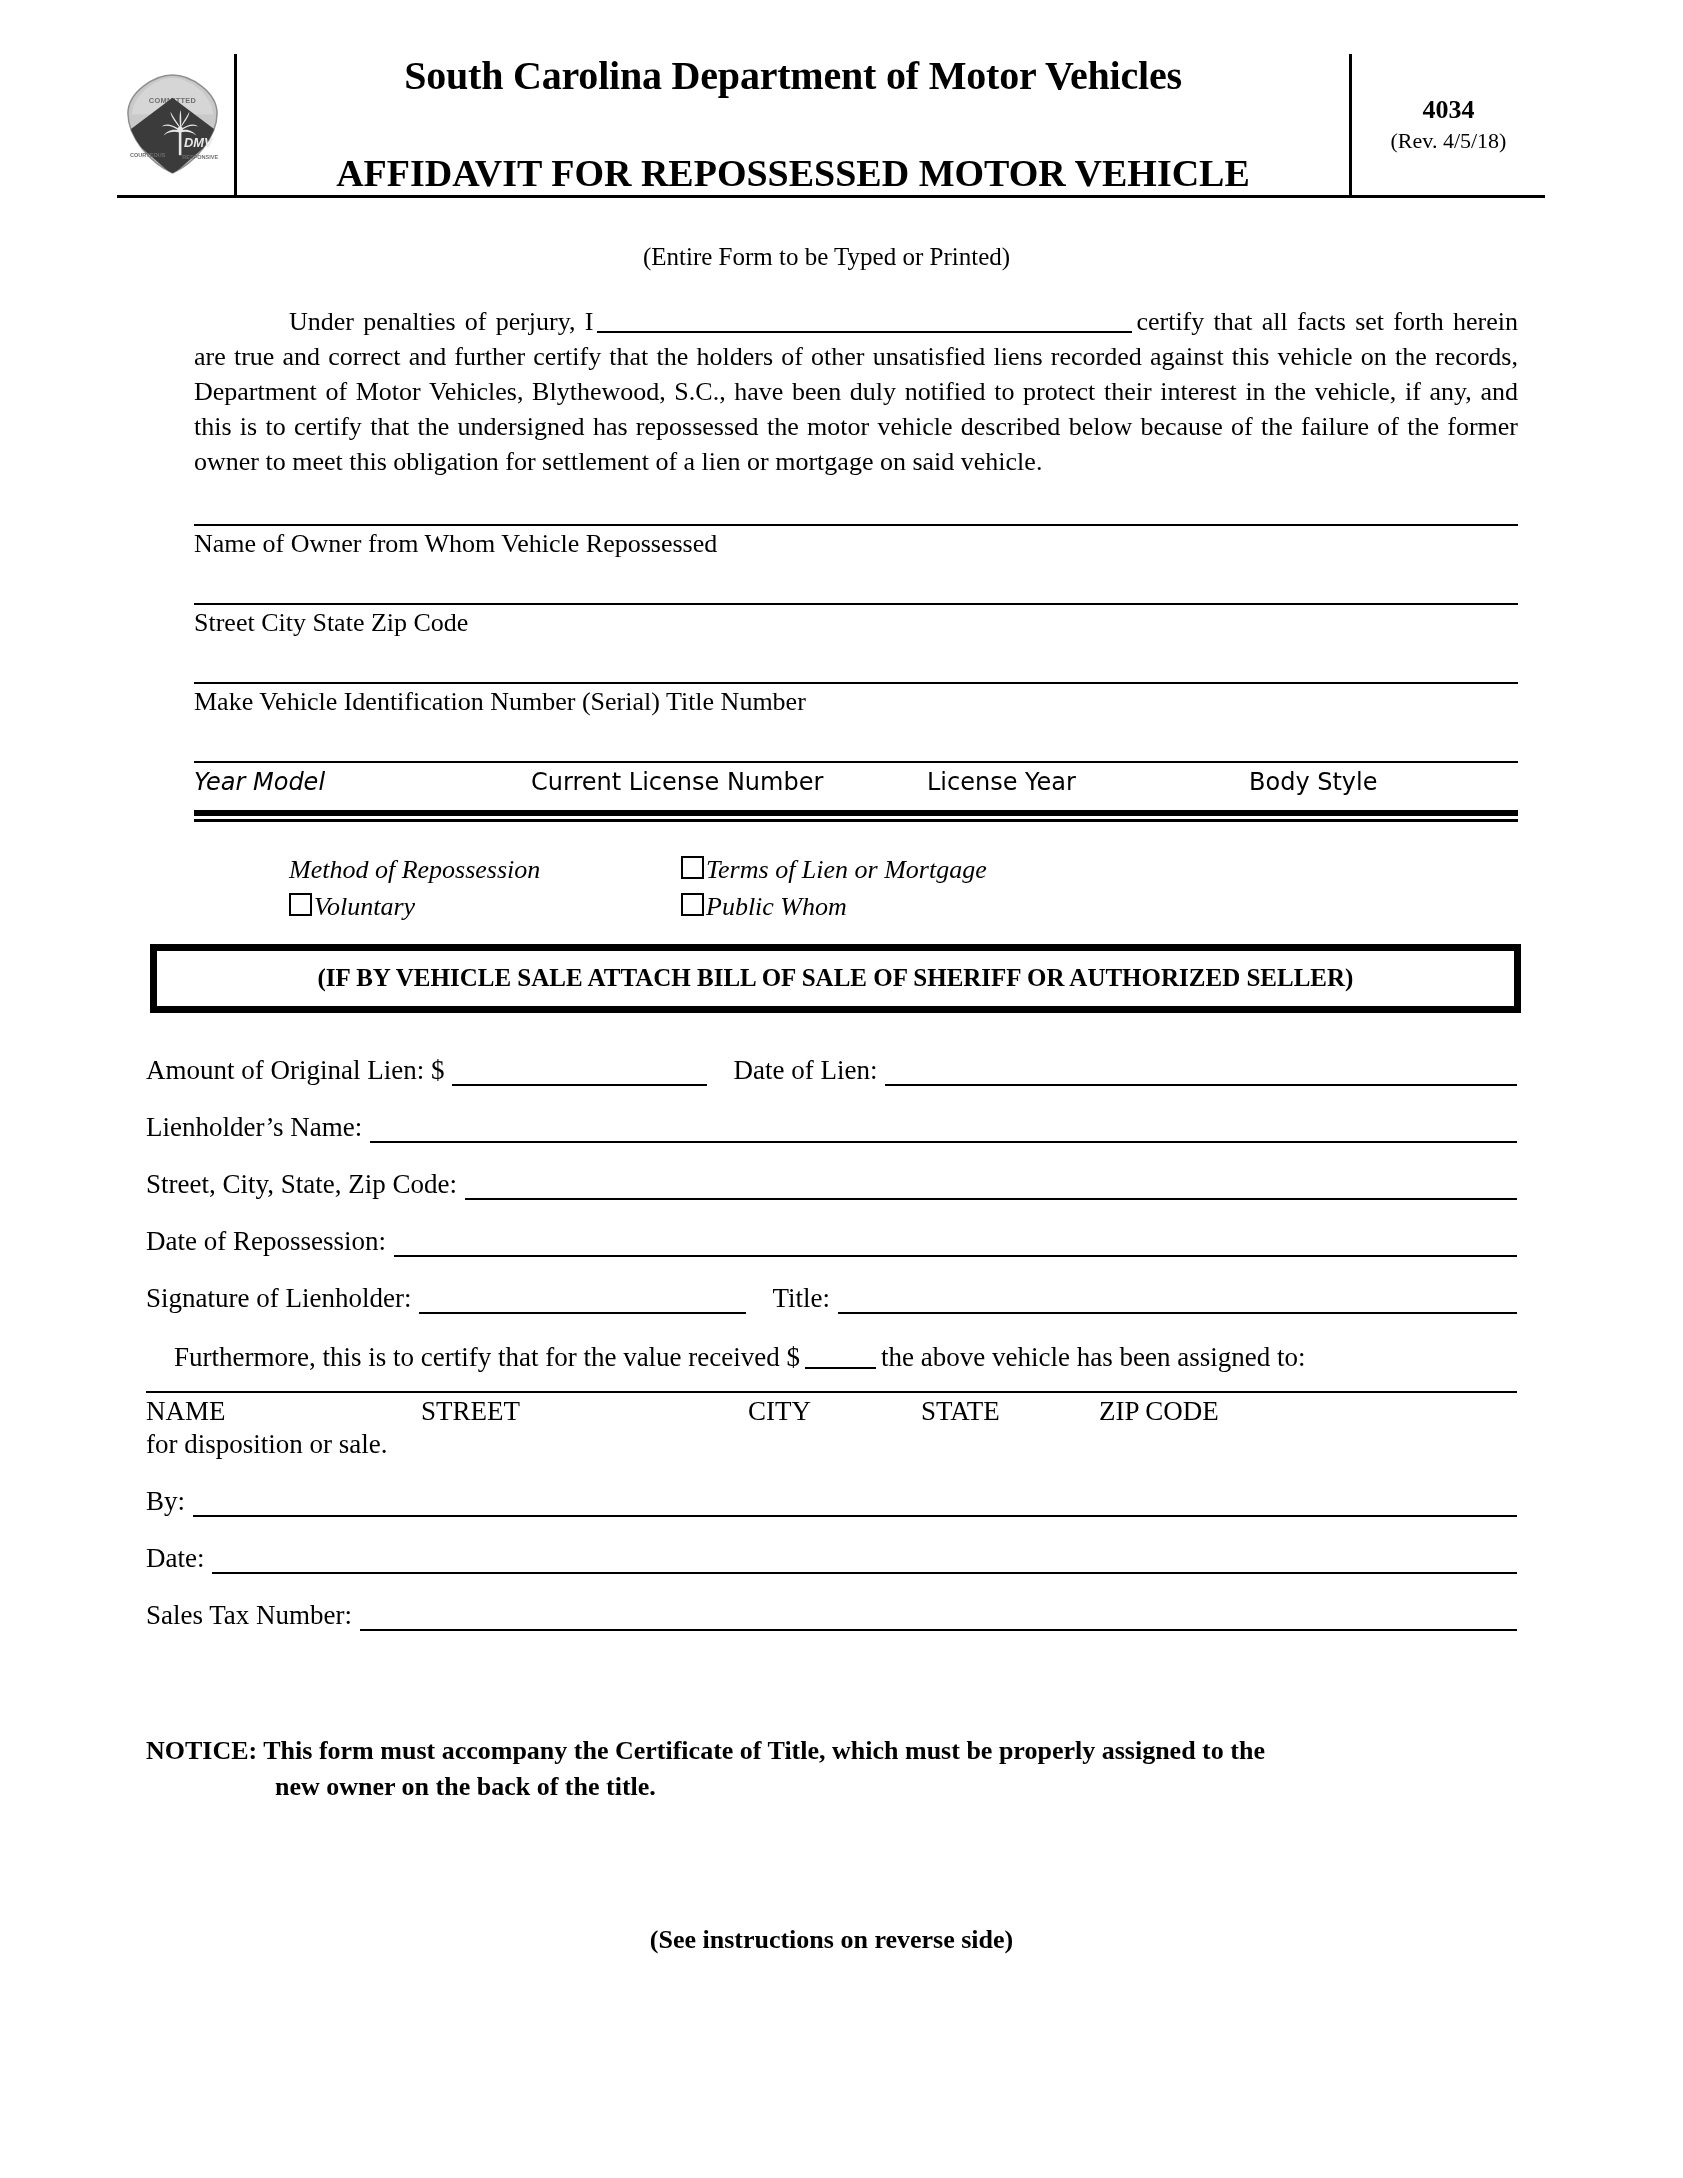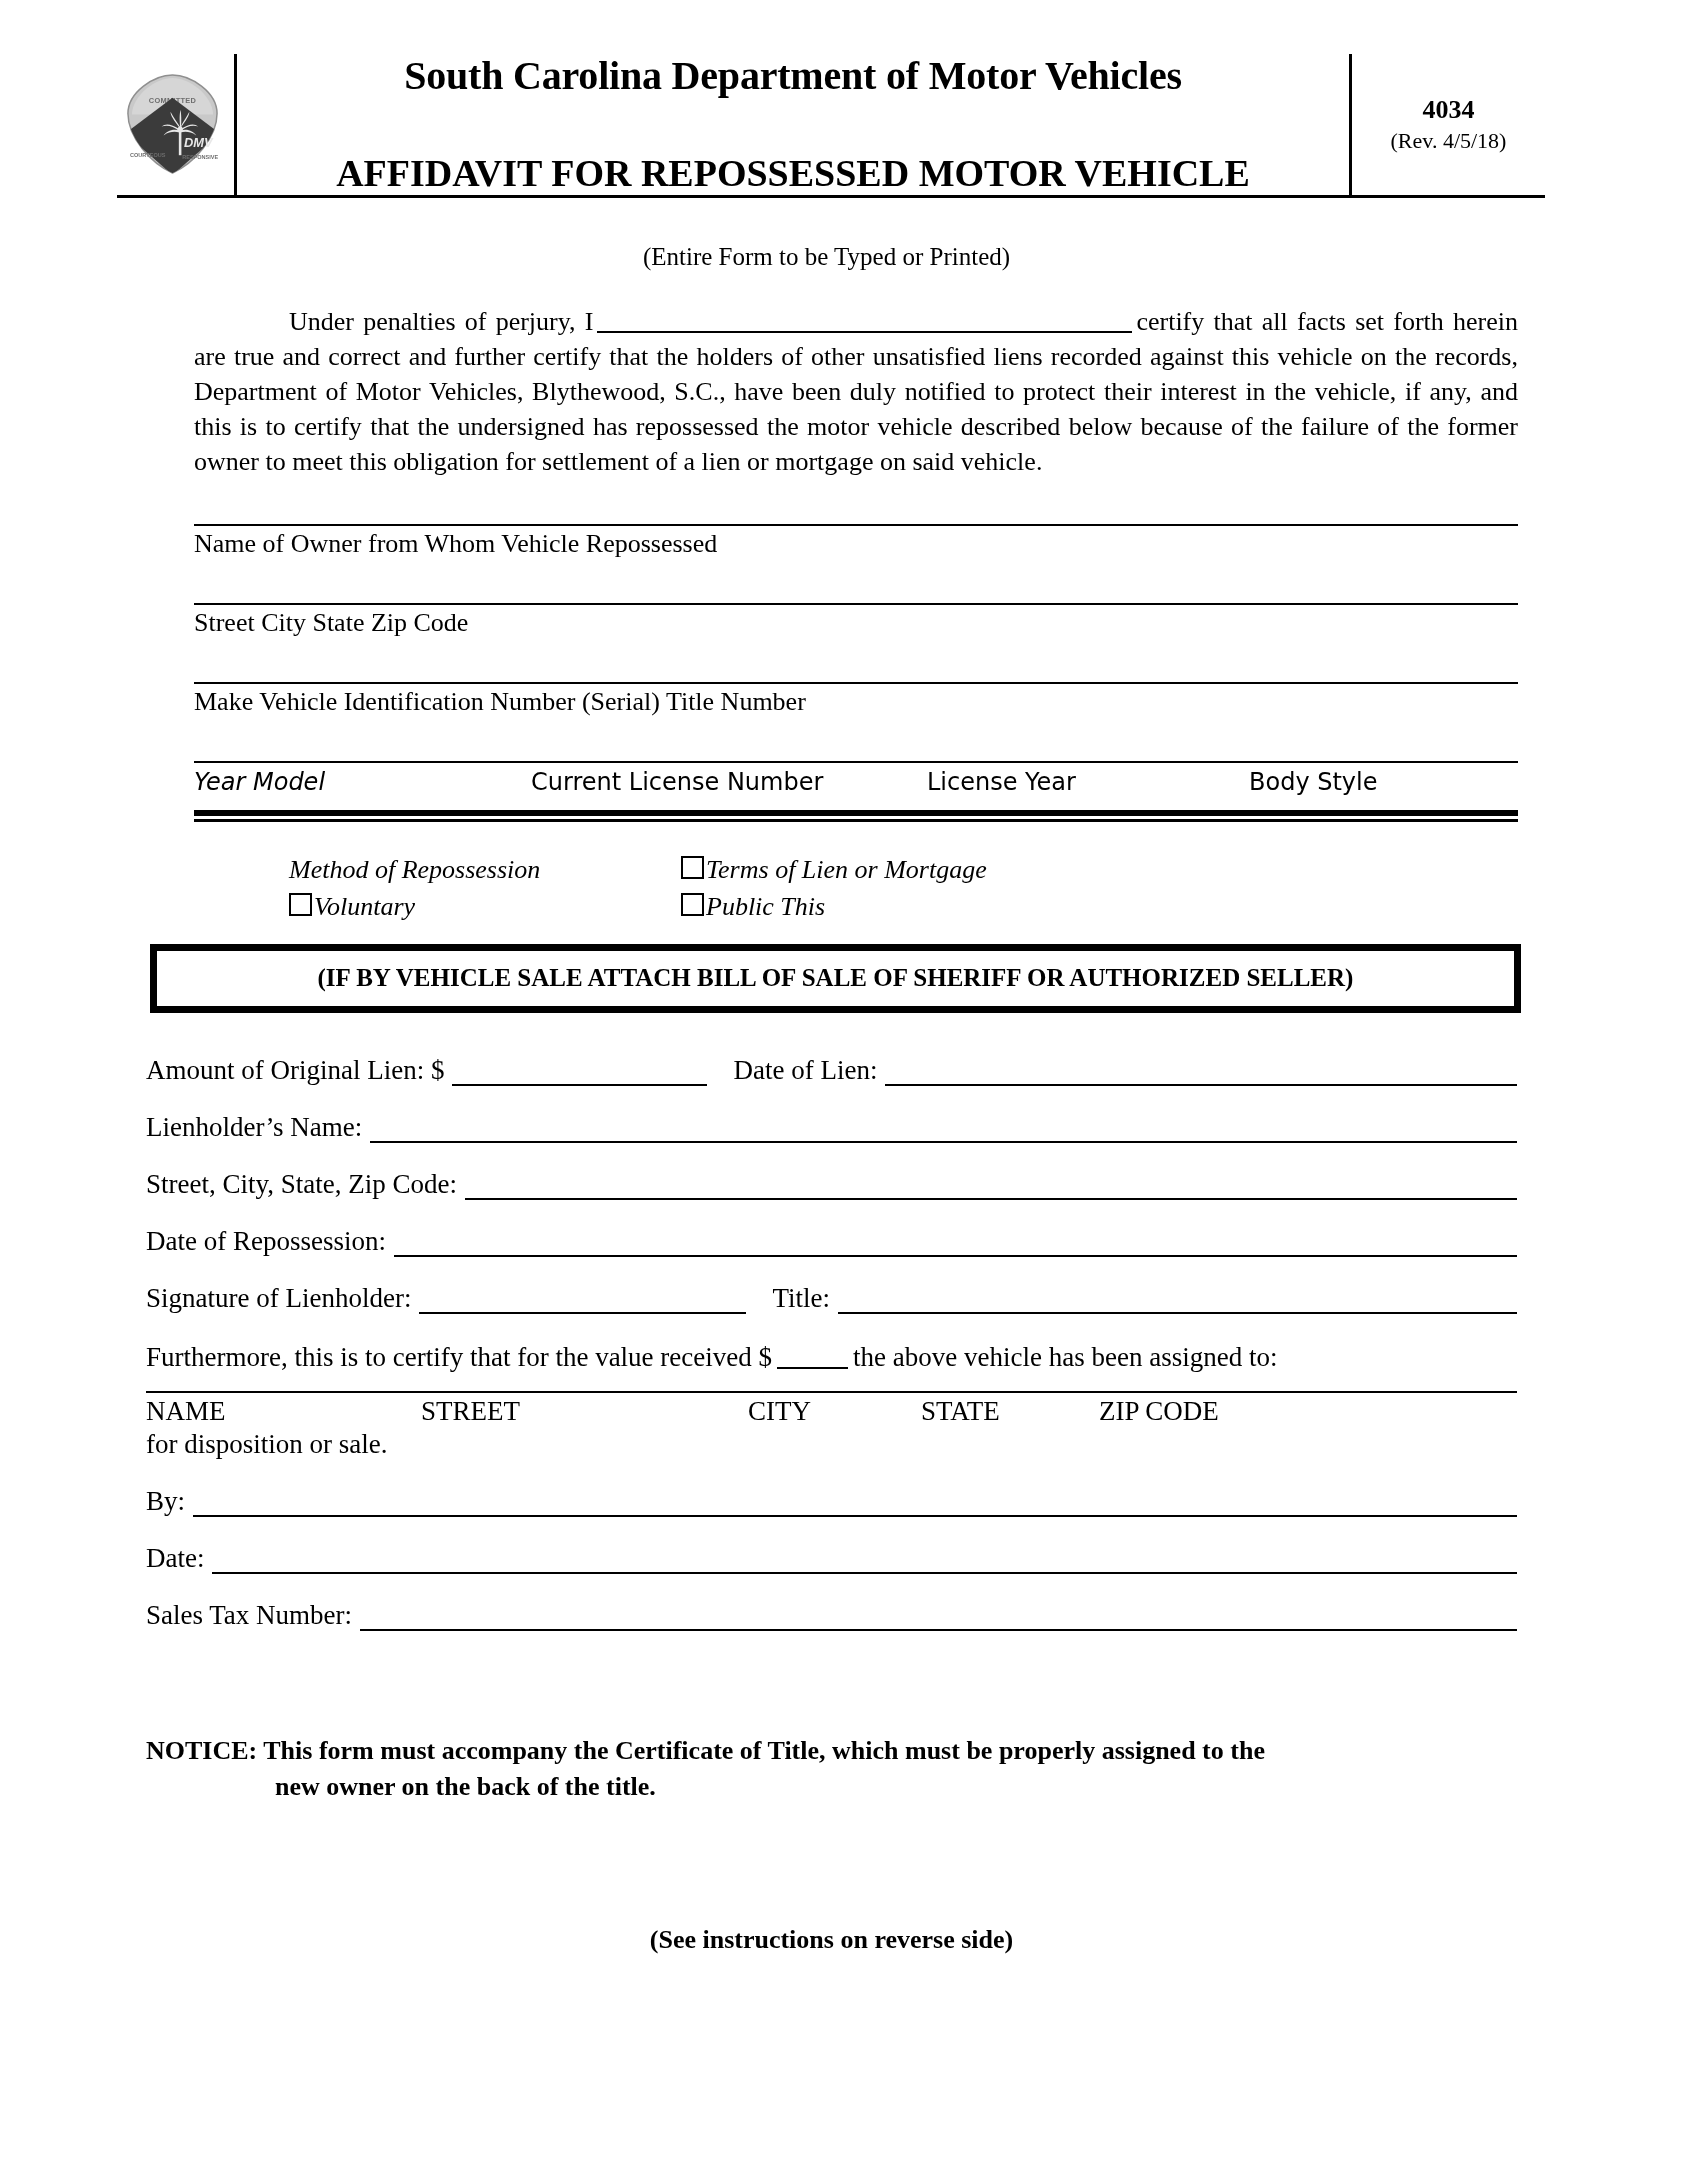--- a/index.html
+++ b/index.html
@@ -216,20 +216,21 @@
     height: 1.0em;
   }
   .w-amount { width: 255px; }
   .w-sig    { width: 327px; }
   .spacer-lg { width: 26px; }
 
   .furthermore {
     font-size: 27px;
     margin-bottom: 10px;
     white-space: nowrap;
+    margin-left: 28px;
   }
   .tiny-blank {
     display: inline-block;
     width: 71px;
     border-bottom: 2px solid #000;
     height: 1.0em;
     vertical-align: -3px;
     margin: 0 5px;
   }
 
@@ -373,21 +374,21 @@
       <div class="double-rule"></div>
     </div>
 
     <div class="method-wrap">
       <div class="method-row">
         <div class="method-col-a">Method of Repossession</div>
         <div class="method-col-b"><span class="chk"></span><span>Terms of Lien or Mortgage</span></div>
       </div>
       <div class="method-row">
         <div class="method-col-a"><span class="chk"></span><span>Voluntary</span></div>
-        <div class="method-col-b"><span class="chk"></span><span>Public This</span></div>
+        <div class="method-col-b"><span class="chk"></span><span>Public Whom</span></div>
       </div>
     </div>
 
     <div class="publicsale-box">(IF BY VEHICLE SALE ATTACH BILL OF SALE OF SHERIFF OR AUTHORIZED SELLER)</div>
 
     <div class="lien-section">
 
       <div class="lien-line">
         <span class="lbl">Amount of Original Lien: $</span>
         <span class="rule-fixed w-amount"></span>

